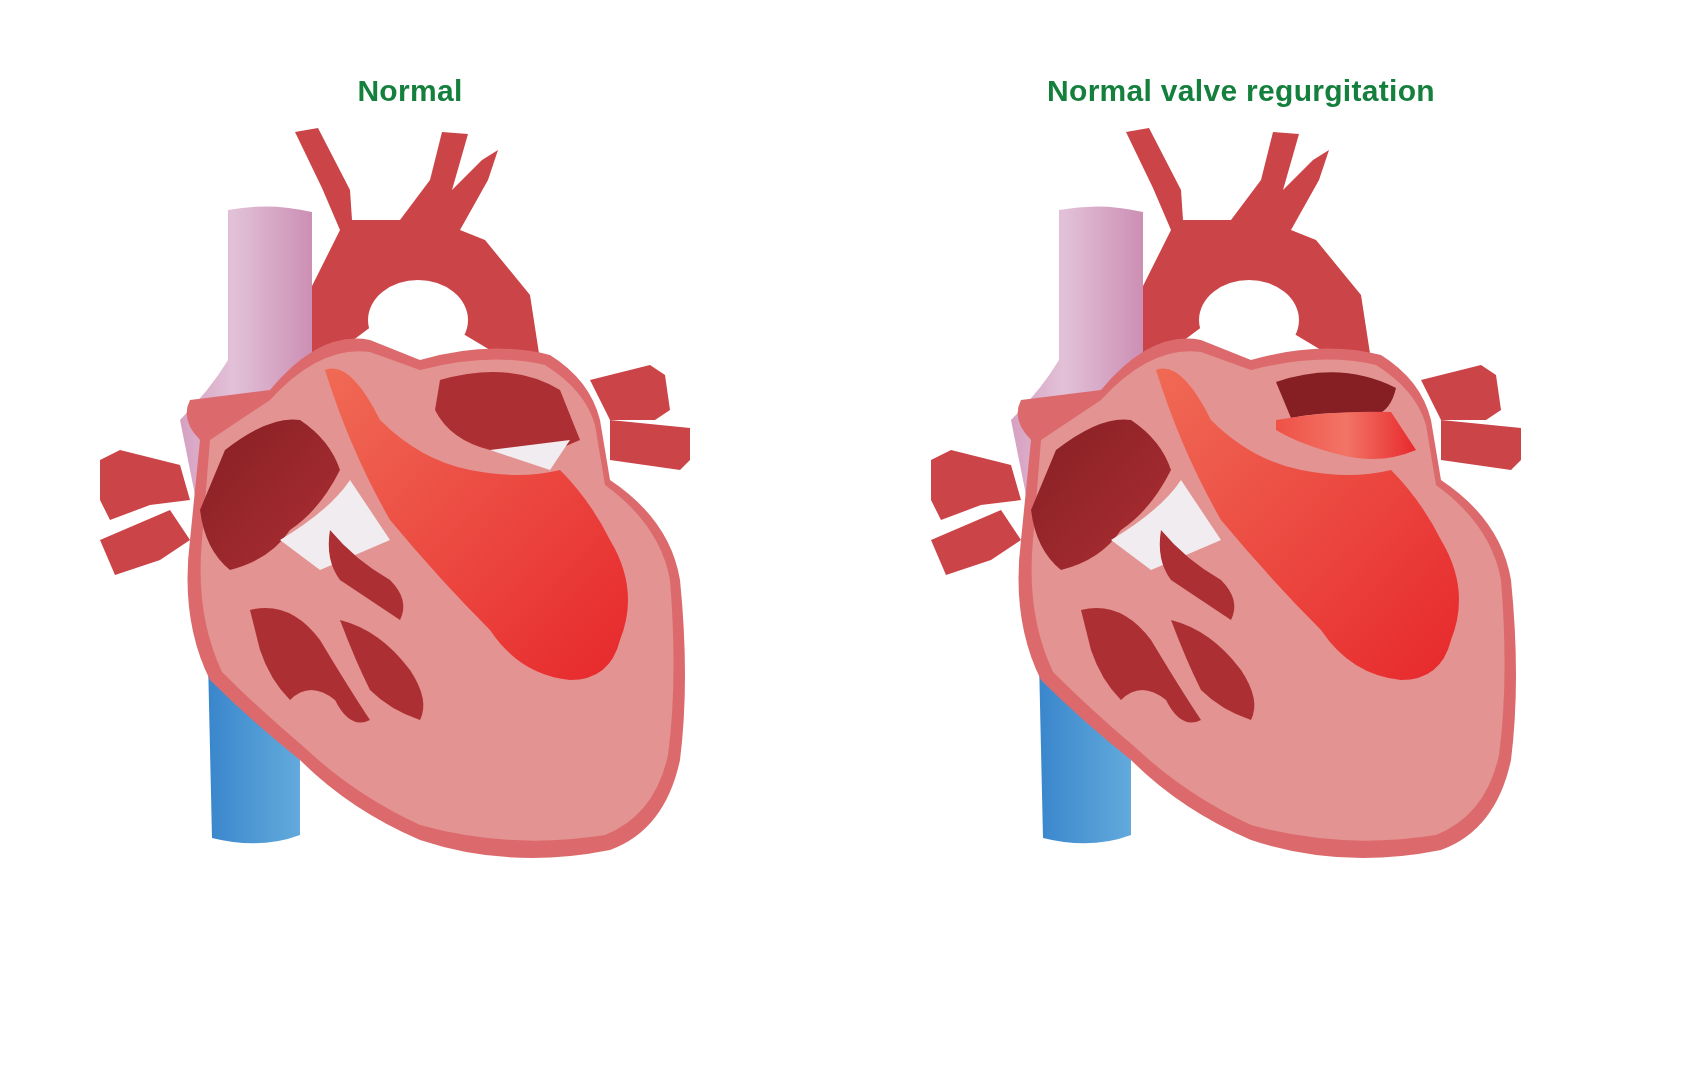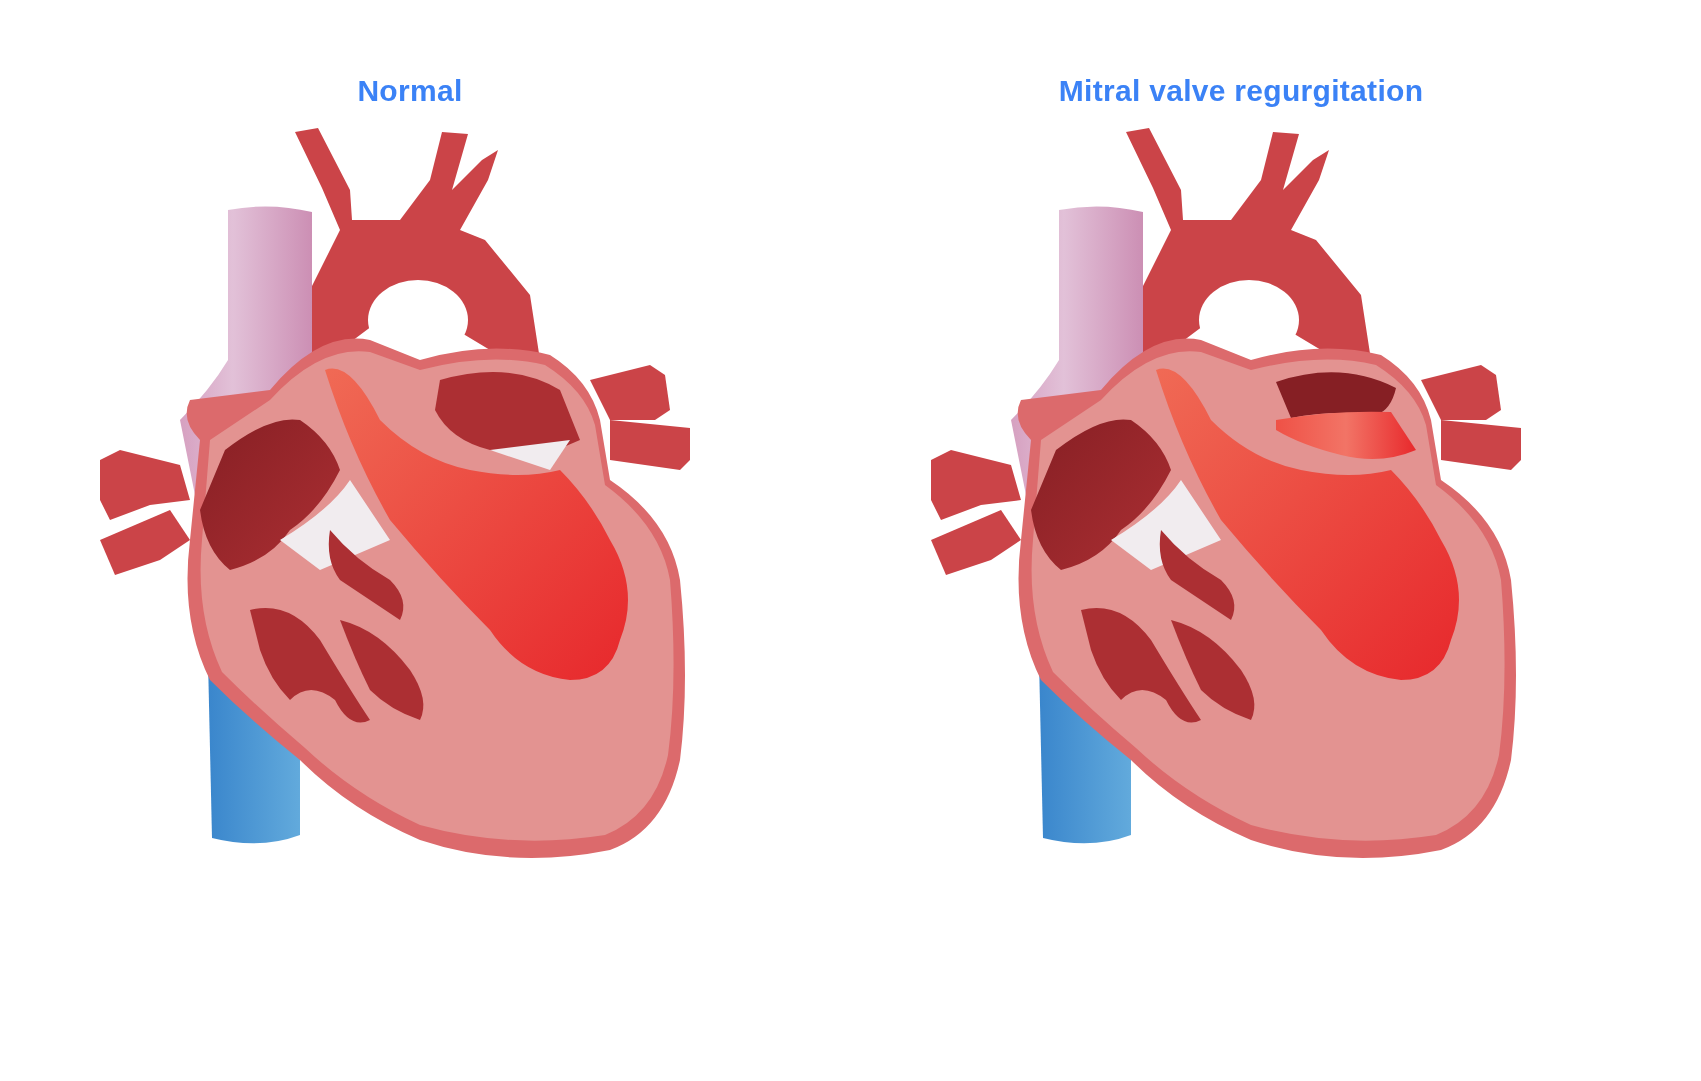--- a/index.html
+++ b/index.html
@@ -1,20 +1,20 @@
 <!DOCTYPE html>
 <html><head>
 <meta charset="utf-8">
 <style>
   html,body{margin:0;padding:0;background:#ffffff;}
   body{width:1701px;height:1081px;position:relative;overflow:hidden;font-family:"Liberation Sans",sans-serif;}
   .panel{position:absolute;top:0;width:850px;height:1081px;}
   .panel.left{left:0;}
   .panel.right{left:831px;}
-  .title{position:absolute;top:74px;left:0;right:0;text-align:center;font-weight:bold;font-size:30px;color:#3b82f6;letter-spacing:0.3px;}
+  .title{position:absolute;top:74px;left:0;right:0;text-align:center;font-weight:bold;font-size:30px;color:#15803d;letter-spacing:0.3px;}
   .panel.left .title{left:0;width:820px;}
   .panel.right .title{left:0;width:820px;}
   svg.heart{position:absolute;top:120px;left:90px;width:680px;height:860px;}
 </style>
 </head>
 <body>
 
 <div class="panel left">
   <div class="title">Normal</div>
   <svg class="heart" viewBox="0 0 680 860">
@@ -67,21 +67,21 @@
       <path d="M240 410 Q265 440 300 460 Q320 480 310 500 Q280 480 250 460 Q235 440 240 410 Z"></path>
       <path d="M160 490 Q200 480 230 520 Q260 570 280 600 Q260 610 245 580 Q220 560 200 580 Q180 560 170 530 Z"></path>
       <path d="M250 500 Q290 510 320 550 Q340 580 330 600 Q300 590 280 570 Q265 540 250 500 Z"></path>
     </g>
 
     <path d="M235 250 Q260 240 290 300 Q330 340 380 350 Q430 360 470 350 Q500 380 520 420 Q550 470 530 520 Q520 560 480 560 Q430 555 400 510 Q350 460 300 400 Q260 330 235 250 Z" fill="url(#bloodA)"></path>
   </svg>
 </div>
 
 <div class="panel right">
-  <div class="title">Mitral valve regurgitation</div>
+  <div class="title">Normal valve regurgitation</div>
   <svg class="heart" viewBox="0 0 680 860">
     <defs>
       <linearGradient id="bloodB" x1="0" y1="0" x2="1" y2="1">
         <stop offset="0" stop-color="#f06a55"></stop>
           <stop offset="1" stop-color="#e7282c"></stop>
       </linearGradient>
       <linearGradient id="darkB" x1="0" y1="0" x2="1" y2="1">
         <stop offset="0" stop-color="#861f24"></stop>
           <stop offset="1" stop-color="#ac2f33"></stop>
       </linearGradient>

